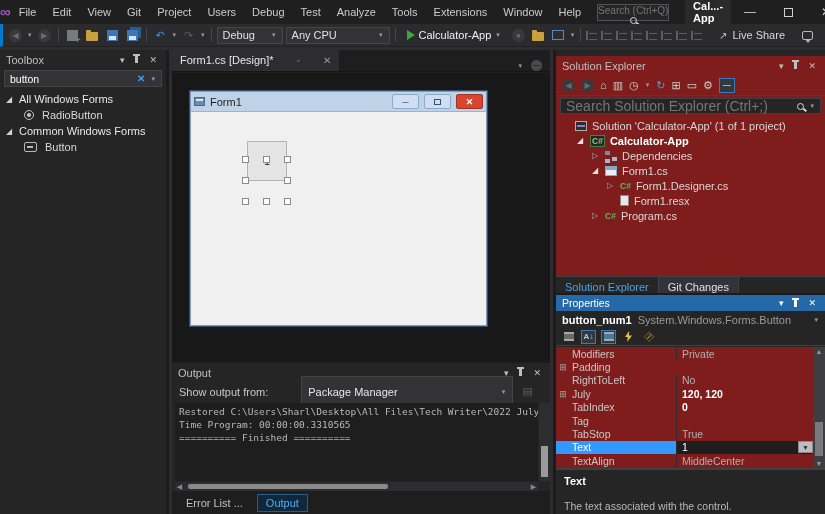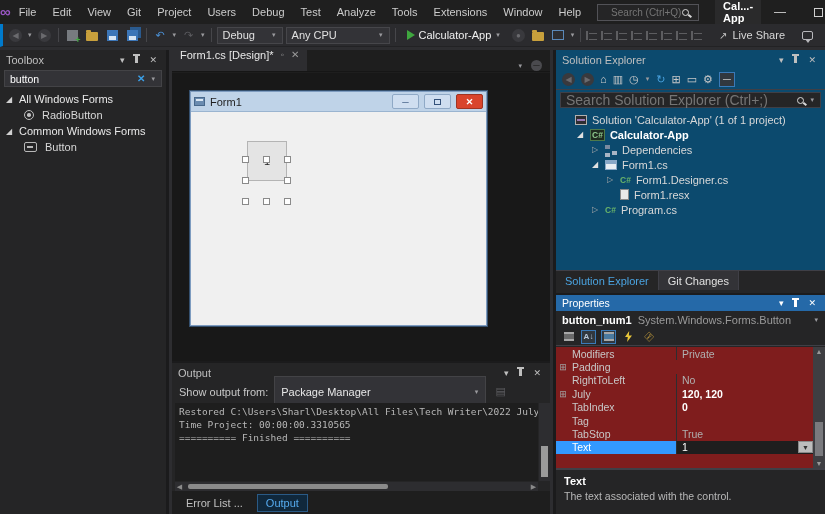--- a/index.html
+++ b/index.html
@@ -4,21 +4,21 @@
 <style>
   *{margin:0;padding:0;box-sizing:border-box;}
   body{background:#111;font-family:"Liberation Sans",sans-serif;}
   .app{position:relative;width:825px;height:514px;background:#2d2d30;color:#cccccc;font-size:11px;overflow:hidden;}
 
   
   .titlebar{position:absolute;top:0;left:0;right:0;height:24px;background:#1f1f1f;display:flex;align-items:center;}
   .vslogo{width:26px;text-align:center;color:#9a57c5;font-size:15px;font-weight:bold;line-height:24px;}
   .menubar{display:flex;align-items:center;height:100%;}
   .menu-item{padding:0 8px;line-height:24px;color:#cccccc;cursor:default;}
-  .qsearch{margin-left:8px;width:102px;height:17px;border:1px solid #525257;background:#252526;display:flex;align-items:center;padding:0 13px;gap:1px;}
+  .qsearch{margin-left:8px;width:102px;height:17px;border:1px solid #525257;background:#252526;display:flex;align-items:center;padding:0 0;gap:1px;flex-direction:column;}
   .qsearch input{flex:1;background:transparent;border:none;outline:none;color:#8a8a8a;font-size:10px;width:70px;font-family:"Liberation Sans",sans-serif;}
   .icon-mag{width:7px;height:7px;border:1.5px solid #d8d8d8;border-radius:50%;position:relative;flex:0 0 auto;}
   .icon-mag::after{content:"";position:absolute;width:4px;height:1.5px;background:#d8d8d8;right:-4px;bottom:-2px;transform:rotate(40deg);}
   .apptitle{margin-left:16px;color:#ffffff;font-weight:bold;font-size:11px;padding:2px 8px;background:#2a2a2b;}
   .wincontrols{margin-left:auto;display:flex;height:100%;}
   .winbtn{width:38px;height:100%;display:flex;align-items:center;justify-content:center;color:#d0d0d0;font-size:12px;}
   .maxglyph{width:9px;height:9px;border:1px solid #d0d0d0;display:inline-block;}
 
   
   .toolbar{position:absolute;top:24px;left:0;right:0;height:23px;background:#2b2b2e;border-left:3px solid #007acc;display:flex;align-items:center;gap:3px;padding:0 4px;border-bottom:1px solid #222224;}
@@ -67,56 +67,56 @@
   .tbx-group{display:flex;align-items:center;gap:5px;padding:2px 4px;color:#e8e8e8;}
   .tw-arrow{font-size:8px;color:#d0d0d0;width:10px;text-align:center;}
   .tbx-item{display:flex;align-items:center;gap:8px;padding:2px 4px 2px 24px;color:#d8d8d8;}
   .radiobutton-icon{width:10px;height:10px;border:1.3px solid #c0c0c0;border-radius:50%;position:relative;}
   .radiobutton-icon::after{content:"";position:absolute;left:2px;top:2px;width:3.5px;height:3.5px;border-radius:50%;background:#c0c0c0;}
   .button-icon{width:13px;height:10px;border:1.2px solid #b8b8b8;border-radius:2px;position:relative;}
   .button-icon::after{content:"";position:absolute;left:2px;top:3px;width:6px;height:1.5px;background:#b8b8b8;}
 
   
   .tabstrip{height:22px;background:#1e1e1e;border-bottom:1px solid #161616;display:flex;align-items:flex-end;}
-  .doc-tab{height:22px;background:#2d2d30;color:#e8e8e8;display:flex;align-items:flex-start;gap:7px;padding:0 8px;}
+  .doc-tab{height:22px;background:#2d2d30;color:#e8e8e8;display:flex;align-items:center;gap:23px;padding:0 8px;}
   .tab-x{color:#9a9a9a;font-size:10px;}
   .strip-right{margin-left:auto;display:flex;align-items:center;gap:8px;padding-right:8px;color:#9a9a9a;}
   .circ-ic{width:11px;height:11px;border-radius:50%;background:#4a4a4e;color:#1e1e1e;font-size:9px;line-height:11px;text-align:center;}
   .canvas{position:absolute;left:0;right:0;top:23px;height:288px;background:#181818;}
   .form-win{position:absolute;left:18px;top:18px;width:297px;height:235px;background:#f0f0f0;border:1px solid #7e9cc0;box-shadow:0 0 0 1px #35506e;}
   .form-tb{height:20px;background:#bfd3e8;display:flex;align-items:center;padding:0 3px;gap:5px;border-bottom:1px solid #9ab4d0;}
   .form-ic{width:11px;height:9px;background:#6b8cb0;border:1px solid #49698c;position:relative;}
   .form-ic::after{content:"";position:absolute;left:1px;top:1px;right:1px;height:2px;background:#dce8f4;}
   .form-title{color:#1e1e1e;font-size:11px;flex:1;}
   .fbtn{width:27px;height:15px;border-radius:2px;display:flex;align-items:center;justify-content:center;font-size:9px;}
   .fmin,.fmax{background:#cfdef0;border:1px solid #8fa9c6;color:#33517a;}
   .fclose{background:#d9442c;border:1px solid #a03322;color:#ffffff;font-weight:bold;}
   .maxg{width:7px;height:6px;border:1px solid #33517a;}
   .design-button{position:absolute;left:56px;top:49px;width:40px;height:40px;background:#e4e4e4;border:1px solid #b4b4b4;display:flex;align-items:center;justify-content:center;color:#222;font-size:11px;}
   .handle{position:absolute;width:7px;height:7px;background:#ffffff;border:1px solid #8a8a8a;}
 
   
   .output-panel{position:absolute;left:0;right:0;top:311px;bottom:23px;background:#252526;border-top:2px solid #1b1b1c;}
   .out-ctl{height:19px;display:flex;align-items:center;gap:6px;padding:0 7px;color:#c8c8c8;}
-  .out-dd{width:212px;height:32px;background:#333337;border:1px solid #434346;display:flex;align-items:center;padding:0 6px;color:#e8e8e8;}
+  .out-dd{width:212px;height:32px;background:#333337;border:1px solid #434346;display:flex;align-items:center;padding:0 6px;color:#e8e8e8;margin-left:27px;}
   .out-dd .caret{margin-left:auto;}
   .console{position:absolute;left:3px;right:12px;top:40px;bottom:10px;background:#1e1e1e;overflow:hidden;padding:2px 4px;}
   .console-line{font-family:"DejaVu Sans Mono",monospace;font-size:9.5px;line-height:13px;color:#b8b8b8;white-space:pre;}
   .vscroll{position:absolute;right:0;top:40px;bottom:10px;width:11px;background:#2d2d30;}
   .vthumb{position:absolute;left:2px;right:2px;background:#9a9a9a;}
   .hscroll{position:absolute;left:3px;right:12px;bottom:0;height:9px;background:#2d2d30;display:flex;align-items:center;}
   .harrow{width:9px;color:#8a8a8a;font-size:7px;text-align:center;}
   .hthumb{height:5px;width:200px;background:#8a8a8a;border-radius:2px;margin-left:4px;}
   .hspacer{flex:1;}
   .bottom-tabs{position:absolute;left:0;right:0;bottom:0;height:23px;background:#1e1e1e;display:flex;align-items:center;gap:6px;padding:0 6px;}
   .btab{padding:2px 8px;color:#c0c0c0;}
   .btab.active{color:#55aaee;background:#10283c;border:1px solid #2a5a86;}
 
   
-  .sol-exp{position:absolute;left:0;right:0;top:0;height:240px;background:#0c4a6e;}
+  .sol-exp{position:absolute;left:0;right:0;top:6px;height:240px;background:#7f1d1d;}
   .se-toolbar{height:21px;display:flex;align-items:center;gap:6px;padding:0 6px;border-bottom:1px solid #3f3f46;}
   .se-ic{color:#c8c8c8;font-size:11px;}
   .se-ic.blue{color:#4aa3e0;}
   .se-box{border:1px solid #3a7ab8;background:#31383f;padding:0 3px;height:15px;display:flex;align-items:center;color:#c8c8c8;}
   .se-search{margin:2px 4px;height:16px;display:flex;align-items:center;padding:0 5px;gap:5px;background:#252526;border:1px solid #3f3f46;}
   .se-search input{flex:1;background:transparent;border:none;outline:none;color:#8a8a8a;font-size:14px;font-family:"Liberation Sans",sans-serif;}
   .se-tree{padding-top:2px;}
   .tree-row{display:flex;align-items:center;gap:5px;height:15px;color:#d8d8d8;}
   .tree-row .bold{font-weight:bold;color:#ffffff;}
   .arrow-open{font-size:8px;color:#e0e0e0;width:10px;text-align:center;}
@@ -160,21 +160,21 @@
   .pcell-val{flex:1;display:flex;align-items:center;color:#b0b0b0;border-left:1px solid #2d2d30;padding-left:5px;margin-right:12px;}
   .pcell-val.boldv{color:#ffffff;font-weight:bold;}
   .prop-row.selected .pcell-exp,.prop-row.selected .pcell-name{background:#3399ff;color:#ffffff;}
   .prop-row.selected .pcell-val{color:#ffffff;background:#1e1e1e;}
   .pg-dd{margin-left:auto;width:15px;height:12px;background:#bdbdbd;color:#333;font-size:7px;display:flex;align-items:center;justify-content:center;border:1px solid #8a8a8a;}
   .pg-scroll{position:absolute;right:0;top:52px;height:121px;width:12px;background:#3e3e42;}
   .pg-scroll .sarrow{position:absolute;left:0;right:0;text-align:center;color:#999;font-size:7px;}
   .pg-thumb{position:absolute;left:2px;right:2px;top:62%;height:28%;background:#7a7a7e;}
   .prop-desc{position:absolute;left:0;right:0;top:173px;bottom:0;border-top:2px solid #3f3f46;padding:5px 8px;background:#252526;}
   .prop-desc .dtitle{color:#ffffff;font-weight:bold;font-size:11px;}
-  .prop-desc .dtext{color:#b8b8b8;font-size:10.5px;margin-top:3px;}
+  .prop-desc .dtext{color:#b8b8b8;font-size:10.5px;margin-top:13px;}
 </style>
 </head>
 <body>
 
 <div class="app">
 
   <div class="titlebar">
     <span class="vslogo">∞</span>
     <nav class="menubar">
         <span class="menu-item">File</span>
@@ -355,21 +355,21 @@
         <div class="out-ctl">
           <span>Show output from:</span>
           <div class="out-dd">
             <span>Package Manager</span>
             <span class="caret">▾</span>
           </div>
           <span class="tbi dim">▤</span>
         </div>
         <div class="console">
             <div class="console-line">Restored C:\Users\Sharl\Desktop\All Files\Tech Writer\2022 July\2. How</div>
-            <div class="console-line">Time Project: 00:00:00.3310565</div>
+            <div class="console-line">Time Program: 00:00:00.3310565</div>
             <div class="console-line">========== Finished ==========</div>
           </div>
         <div class="vscroll">
           <span class="vthumb" style="top:55%;height:40%;"></span>
         </div>
         <div class="hscroll">
           <span class="harrow">◀</span>
           <span class="hthumb"></span>
           <span class="hspacer"></span>
           <span class="harrow">▶</span>
@@ -514,20 +514,25 @@
             <div class="prop-row">
               <span class="pcell-exp"></span>
               <span class="pcell-name">TabStop</span>
               <span class="pcell-val">True</span>
             </div>
             <div class="prop-row selected">
               <span class="pcell-exp"></span>
               <span class="pcell-name">Text</span>
               <span class="pcell-val">1<span class="pg-dd">▼</span></span>
             </div>
+            <div class="prop-row">
+              <span class="pcell-exp"></span>
+              <span class="pcell-name">TextAlign</span>
+              <span class="pcell-val">MiddleCenter</span>
+            </div>
           </div>
         <div class="pg-scroll">
           <span class="sarrow" style="top:1px;">▲</span>
           <span class="pg-thumb"></span>
           <span class="sarrow" style="bottom:1px;">▼</span>
         </div>
         <div class="prop-desc">
           <div class="dtitle">Text</div>
           <div class="dtext">The text associated with the control.</div>
         </div>

